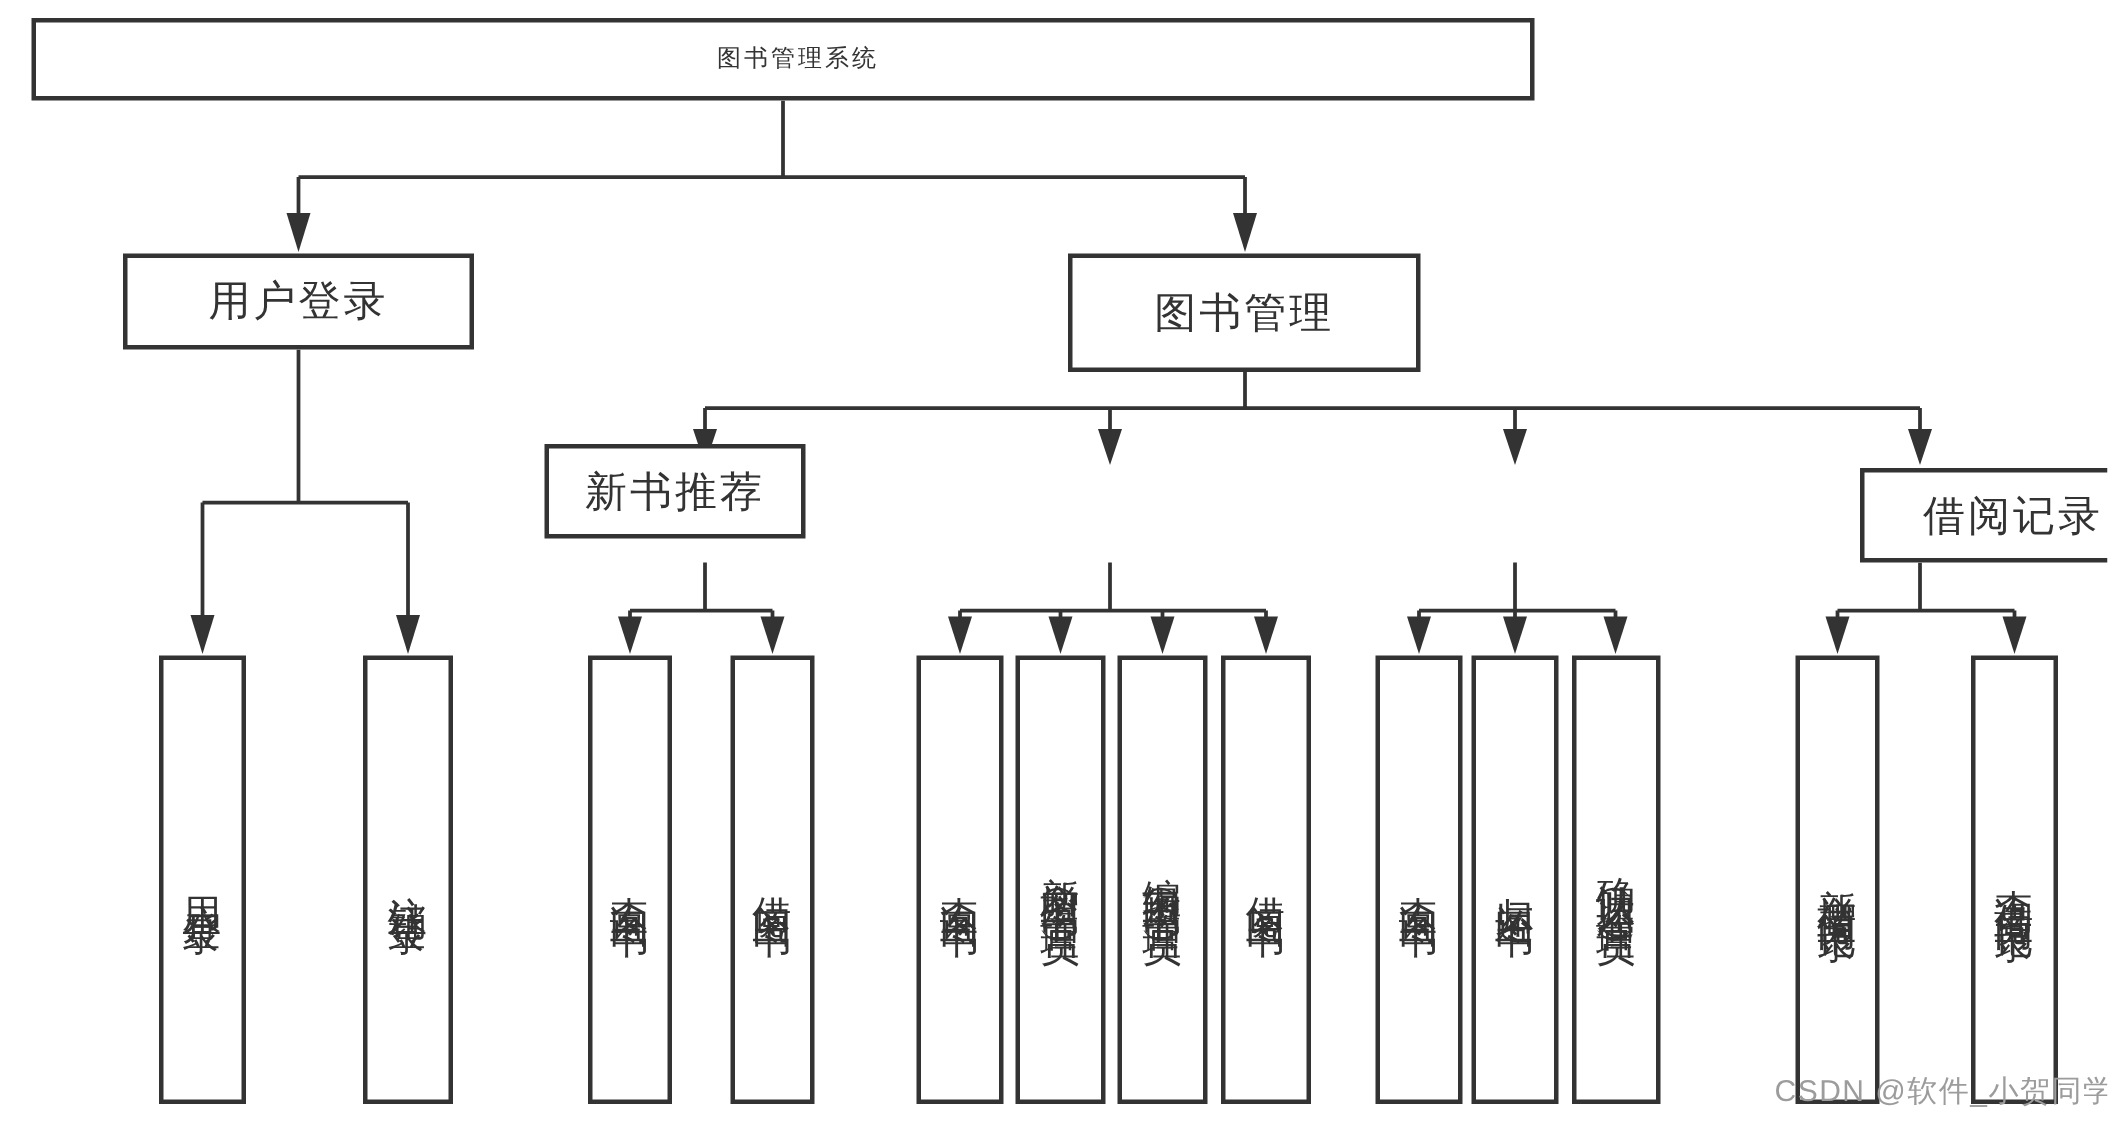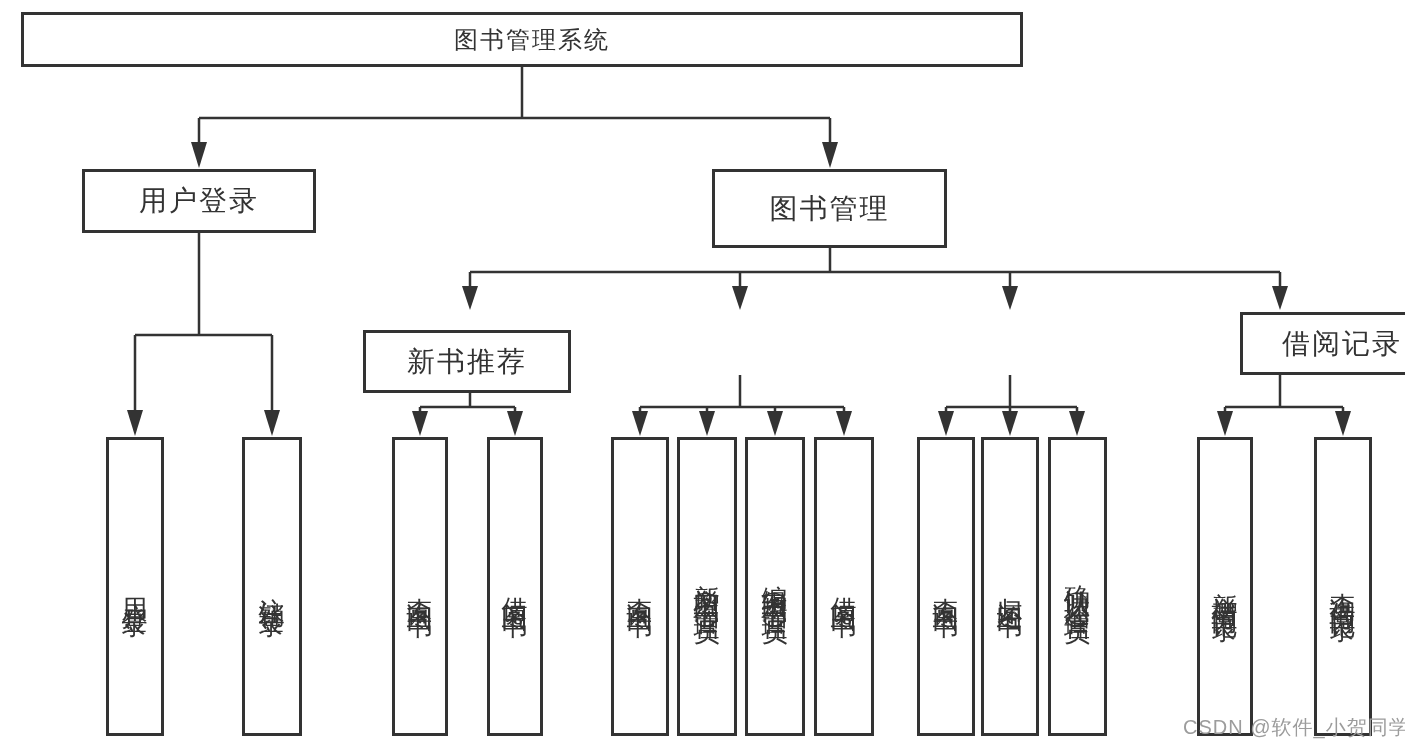--- a/index.html
+++ b/index.html
@@ -14,21 +14,21 @@
   .node{
     position:absolute;
     box-sizing:border-box;
     border:3px solid #333333;
     background:#ffffff;
     color:#333333;
     display:flex;align-items:center;justify-content:center;
     text-align:center;
     z-index:2;
   }
-  .node.root{font-size:24px;letter-spacing:2px;padding-left:20px;}
+  .node.root{font-size:16px;letter-spacing:2px;padding-left:20px;}
   .node.h{font-size:28px;letter-spacing:2px;}
   .node.v{
     font-size:26px;
     writing-mode:vertical-rl;
     text-orientation:mixed;
     letter-spacing:5px;
     line-height:1;
   }
   .watermark{
     position:absolute;
@@ -83,21 +83,21 @@
       <polygon points="1217,411 1233,411 1225,436"></polygon>
       <polygon points="1335,411 1351,411 1343,436"></polygon>
     </g>
   </svg>
 
   <div class="node root" style="left:21px;top:12px;width:1002px;height:55px">图书管理系统</div>
 
   <div class="node h" style="left:82px;top:169px;width:234px;height:64px">用户登录</div>
   <div class="node h" style="left:712px;top:169px;width:235px;height:79px">图书管理</div>
 
-  <div class="node h" style="left:363px;top:330px;width:208px;height:63px">新书推荐</div>
+  <div class="node h" style="left:363px;top:296px;width:174px;height:63px">新书推荐</div>
   <div class="node h" style="left:1240px;top:312px;width:204px;height:63px">借阅记录</div>
 
   <div class="node v" style="left:106px;top:437px;width:58px;height:299px">用户登录</div>
   <div class="node v" style="left:242px;top:437px;width:60px;height:299px">注销登录</div>
 
   <div class="node v" style="left:392px;top:437px;width:56px;height:299px">查询图书</div>
   <div class="node v" style="left:487px;top:437px;width:56px;height:299px">借阅图书</div>
 
   <div class="node v" style="left:611px;top:437px;width:58px;height:299px">查询图书</div>
   <div class="node v" style="left:677px;top:437px;width:60px;height:299px">新增图书（管理员）</div>

